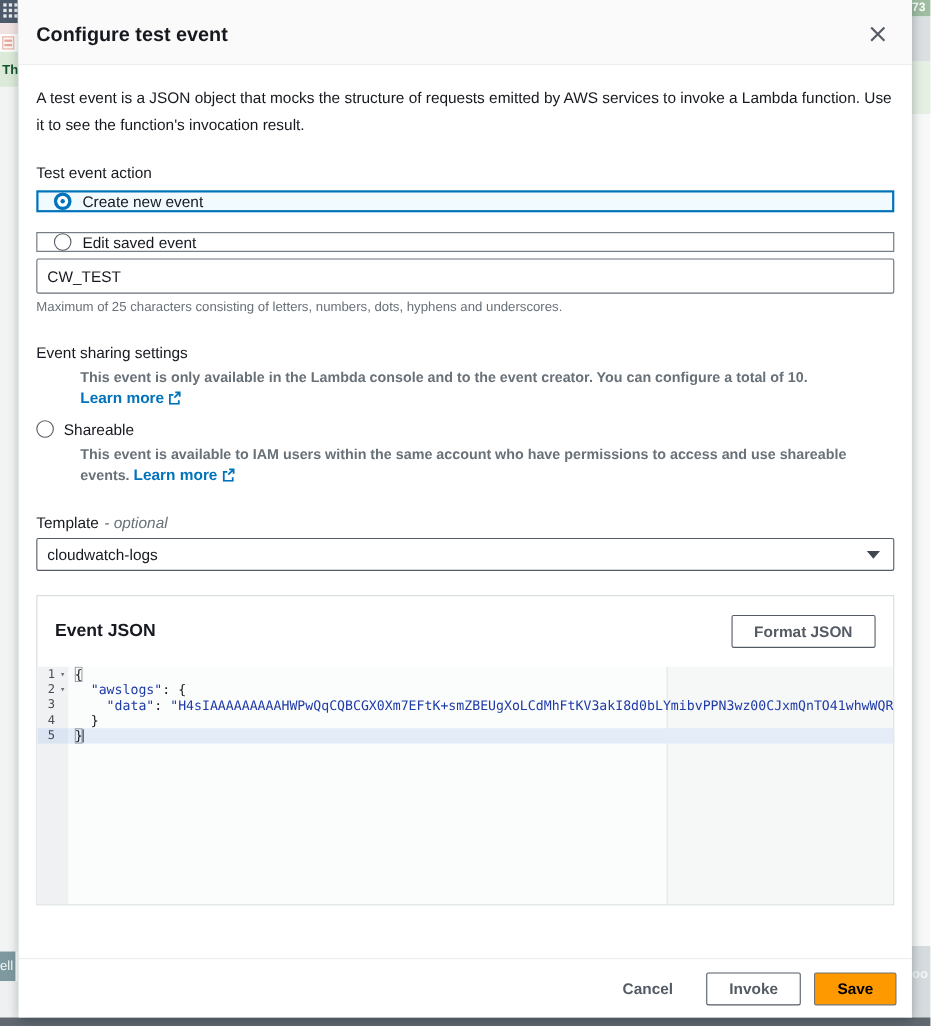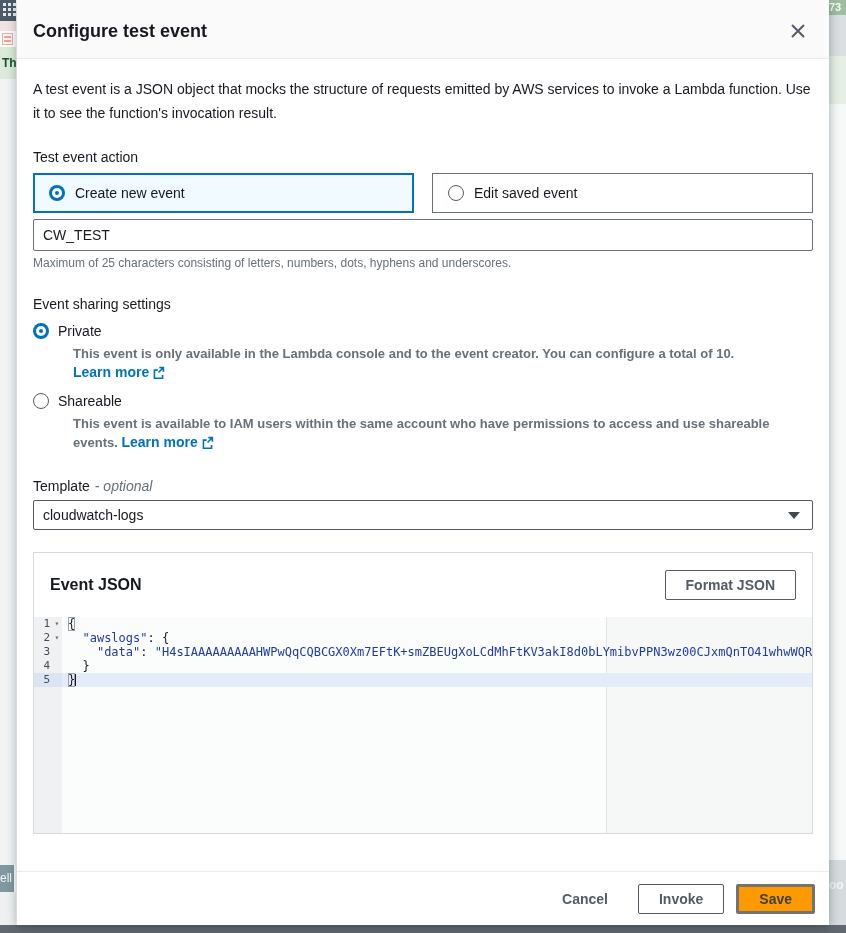--- a/index.html
+++ b/index.html
@@ -55,21 +55,21 @@
 
   .modal-body { flex:1; padding:16px 16px 0 16px; overflow:hidden; }
 
   .para { font-size:14px; line-height:24px; color:#16191f; max-width:780px; }
   .para + .para { margin-top:22px; }
 
   .field-label { font-size:14px; color:#16191f; margin-top:24px; }
   .optional { font-style:italic; color:#687078; margin-left:5px; }
 
   
-  .tiles { display:flex; gap:18px; margin-top:8px; }
+  .tiles { display:flex; gap:18px; margin-top:8px;flex-direction:column; }
   .tile {
     flex:1; height:40px; display:flex; align-items:center; gap:10px;
     padding:0 15px; border:1px solid #687078; background:#fff; cursor:pointer; font-size:14px;
   }
   .tile.selected { border:2px solid #0073bb; background:#f1faff; padding:0 14px; }
 
   .radio-outer { width:16px; height:16px; border-radius:50%; border:1px solid #545b64;
     background:#fff; flex:0 0 auto; position:relative; }
   .radio-outer.checked { border:none; background:#0073bb; }
   .radio-outer.checked::before { content:""; position:absolute; left:3px; top:3px;
@@ -101,21 +101,21 @@
 
   
   .panel { margin-top:22px; width:780px; border:1px solid #d5dbdb; background:#fff; }
   .panel-header { display:flex; align-items:center; justify-content:space-between; padding:17px 16px; }
   .panel-title { font-size:16px; font-weight:bold; color:#16191f; }
   .btn {
     font-family:"Liberation Sans",sans-serif; font-size:14px; font-weight:bold;
     border-radius:2px; cursor:pointer; height:30px; padding:0 20px;
   }
   .btn-normal { background:#fff; border:1px solid #545b64; color:#545b64; }
-  .btn-primary { background:#ff9900; border:3px solid #737373; color:#404040; }
+  .btn-primary { background:#ff9900; border:1px solid #737373; color:#000000; }
   .btn-link { background:none; border:none; color:#545b64; font-weight:bold; font-size:14px; padding:0 4px; cursor:pointer; }
 
   .editor { position:relative; height:216px; background:#fbfcfc; overflow:hidden;
     font-family:"DejaVu Sans Mono","Liberation Mono",monospace; font-size:12px; }
   .ed-gutter { position:absolute; left:0; top:0; bottom:0; width:28px; background:#f0f1f2; z-index:2; }
   .gut-row { height:14px; line-height:14px; color:#444c56; font-size:11px;
     display:flex; align-items:center; }
   .gut-num { flex:1; text-align:right; padding-right:2px; }
   .gut-fold { width:10px; font-size:8px; color:#6b7178; text-align:center; }
   .gut-row.active { background:#dbe4f2; }
@@ -195,24 +195,20 @@
           <span class="radio-outer"></span>
           <span>Edit saved event</span>
         </div>
       </div>
 
     <input class="text-input" type="text" value="CW_TEST" style="">
     <div class="help-text">Maximum of 25 characters consisting of letters, numbers, dots, hyphens and underscores.</div>
 
     <div class="field-label" style="margin-top:26px;">Event sharing settings</div>
     <div id="sharing-group">
-        <div class="radio-row">
-          <span class="radio-outer checked"></span>
-          <span>Private</span>
-        </div>
         <div class="radio-desc"><span>This event is only available in the Lambda console and to the event creator. You can configure a total of 10. </span><a href="#" class="learn-link">Learn more</a><span><svg width="13" height="13" viewBox="0 0 16 16" class="ext-icon">
               <path d="M2 4h5v2H4v8h8v-3h2v5H2z" fill="#0073bb"></path>
               <path d="M9 1h6v6h-2V4.41L8.7 8.71 7.29 7.29 11.59 3H9z" fill="#0073bb"></path>
             </svg></span></div>
         <div class="radio-row">
           <span class="radio-outer"></span>
           <span>Shareable</span>
         </div>
         <div class="radio-desc"><span>This event is available to IAM users within the same account who have permissions to access and use shareable events. </span><a href="#" class="learn-link">Learn more</a><span><svg width="13" height="13" viewBox="0 0 16 16" class="ext-icon">
               <path d="M2 4h5v2H4v8h8v-3h2v5H2z" fill="#0073bb"></path>

